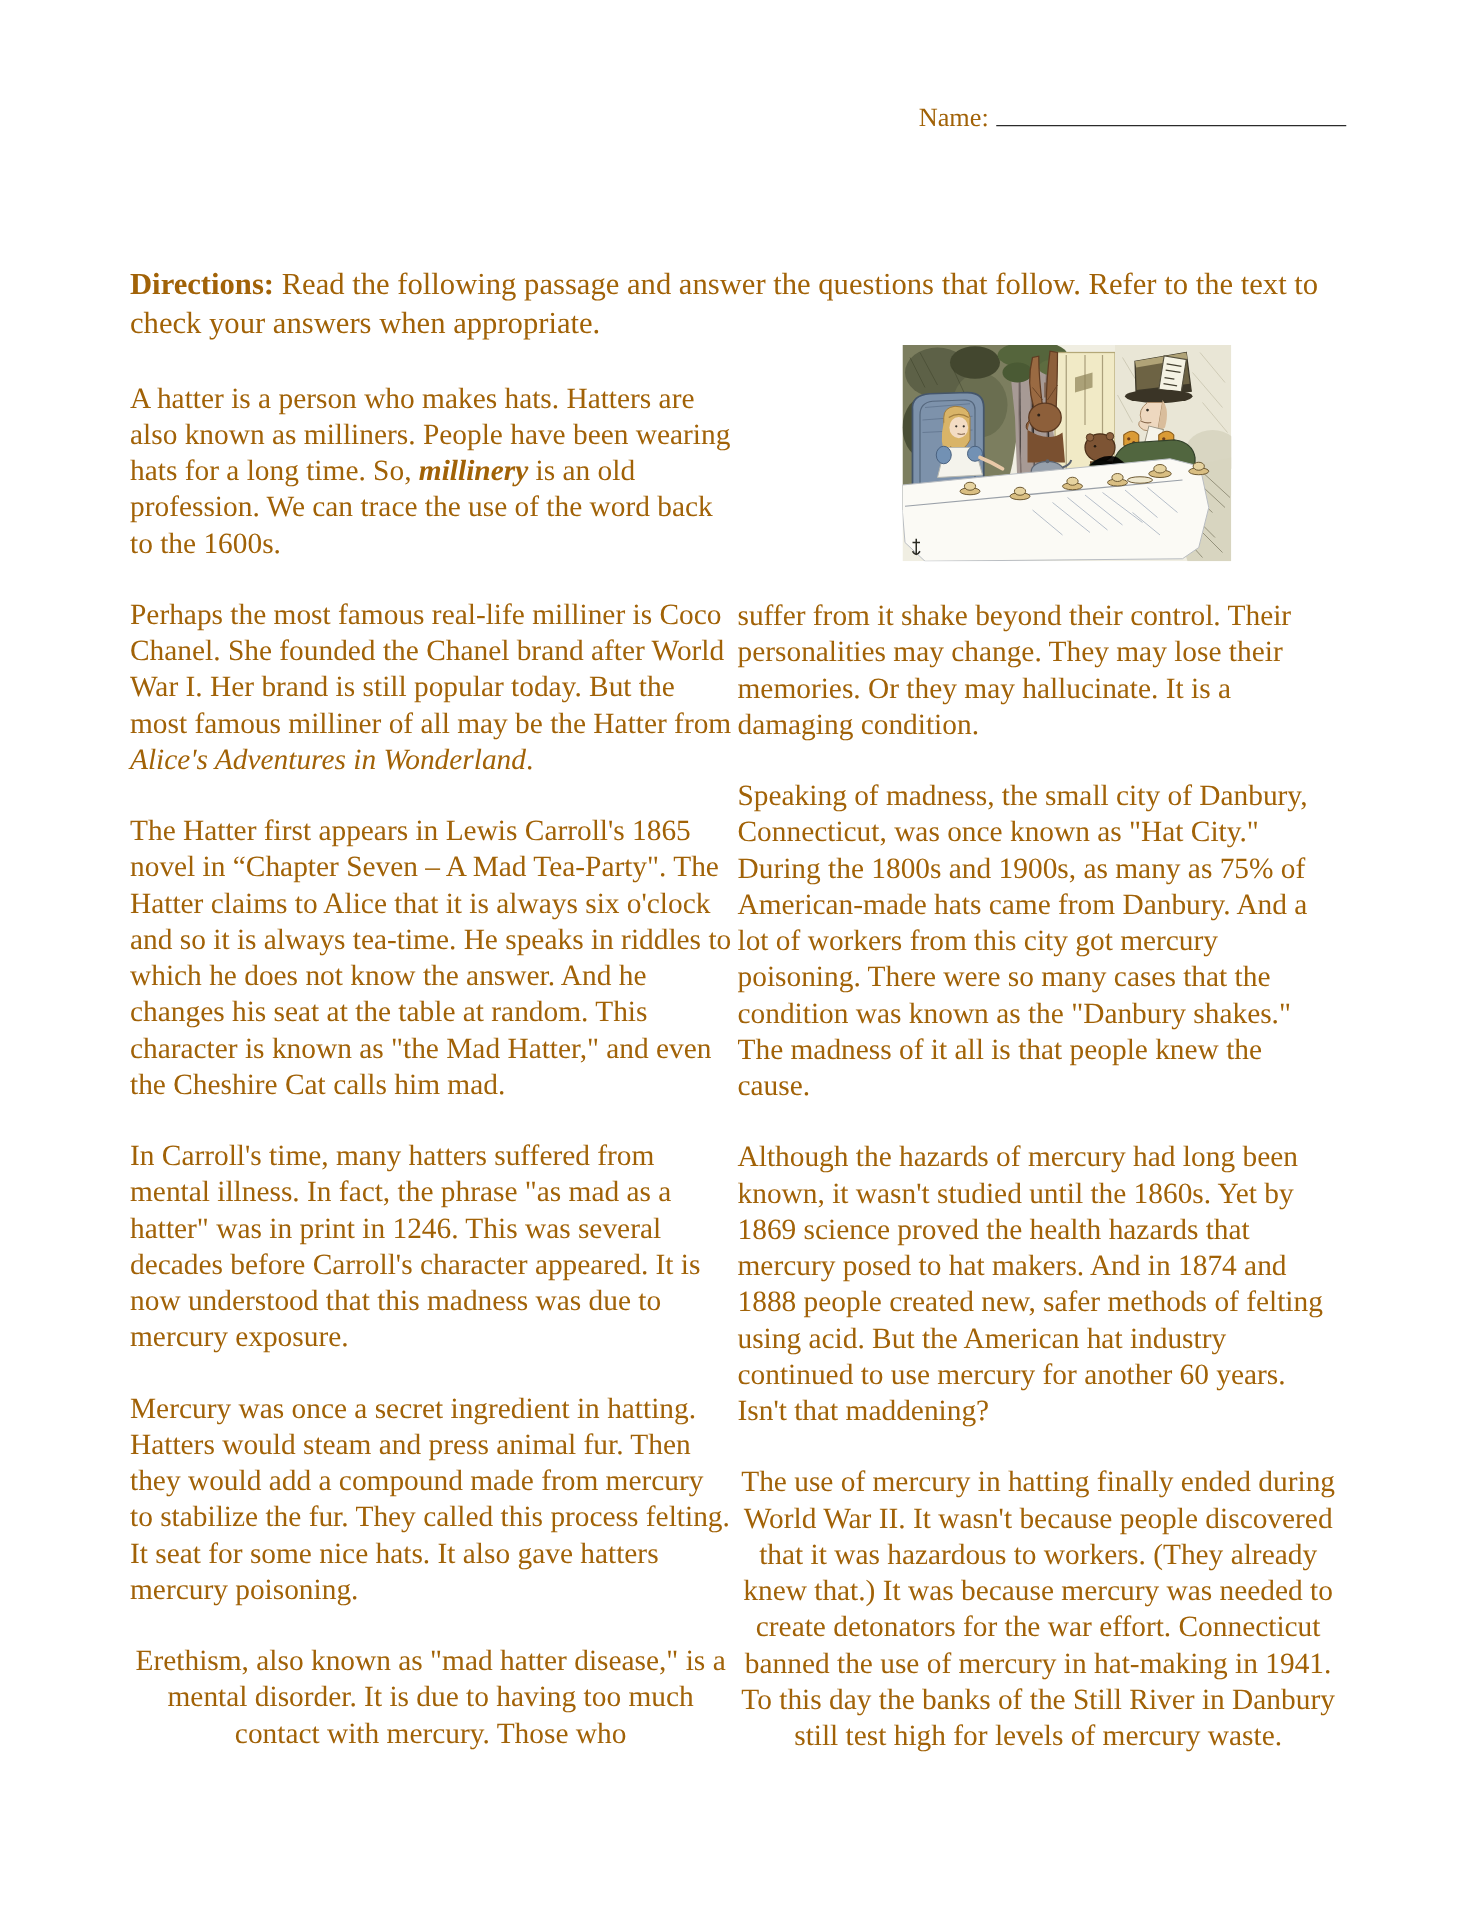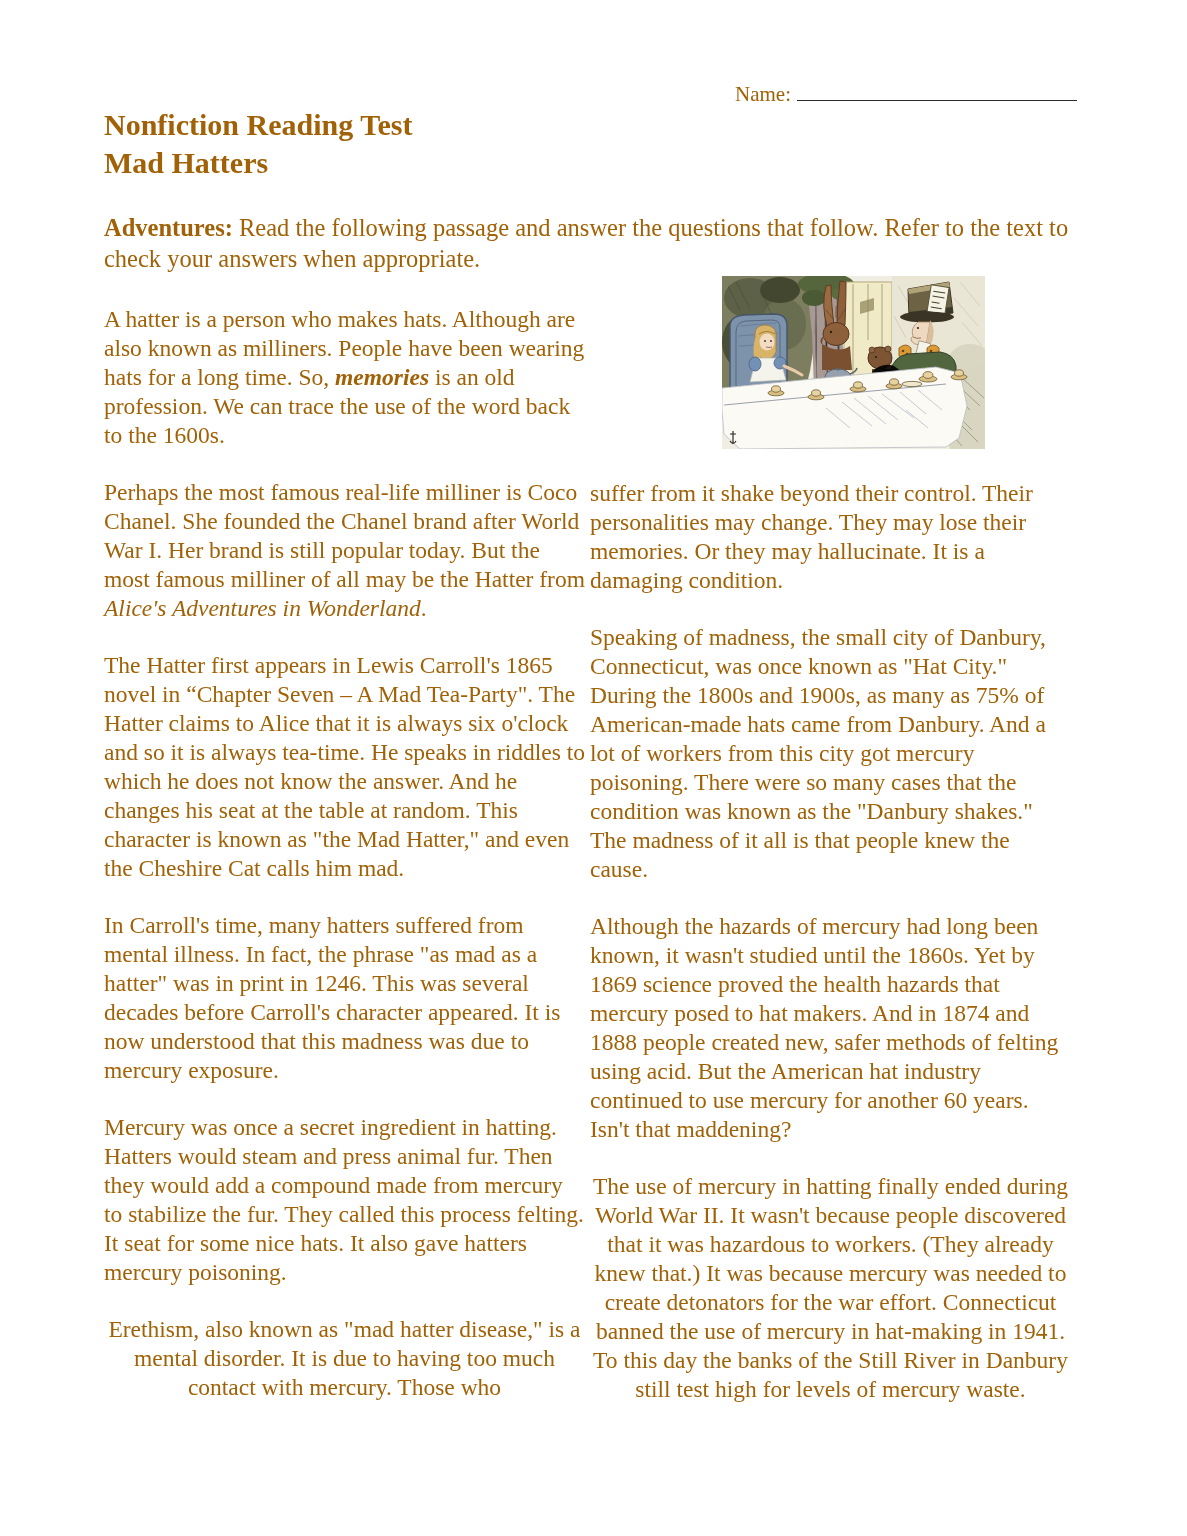--- a/index.html
+++ b/index.html
@@ -45,27 +45,23 @@
 </style>
 </head>
 <body>
 
 <div class="page">
 
   <div class="name-row">
     <span>Name:</span><span class="name-line"></span>
   </div>
 
-  <div class="doc-title">
-    <div>Nonfiction Reading Test</div>
-    <div>Mad Hatters</div>
-  </div>
 
   <div class="directions">
-    <b>Adventures:</b><span> Read the following passage and answer the questions that follow. Refer to the text to check your answers when appropriate.</span>
+    <b>Directions:</b><span> Read the following passage and answer the questions that follow. Refer to the text to check your answers when appropriate.</span>
   </div>
 
   <div class="illustration">
     <svg viewBox="0 0 263 173" role="img" aria-label="Colorized John Tenniel engraving of the Mad Tea-Party: Alice in a blue armchair, the March Hare, the Dormouse, and the Mad Hatter seated at a long white-clothed tea table">
 
       <rect x="0" y="0" width="263" height="173" fill="#f0eee2"></rect>
 
       <path d="M0,0 L100,0 L96,45 L88,95 L80,128 L0,132 Z" fill="#7c7e5f"></path>
       <ellipse cx="28" cy="22" rx="26" ry="20" fill="#5d6147"></ellipse>
       <ellipse cx="62" cy="48" rx="22" ry="26" fill="#6a6e50"></ellipse>
@@ -236,21 +232,21 @@
         <ellipse cx="190" cy="108" rx="10" ry="2.6" fill="#efe8cf"></ellipse>
       </g>
 
       <g stroke="#2a2a22" stroke-width="1.2" fill="none">
         <path d="M8,158 L14,158 M11,155 L11,168 M8,165 Q11,170 14,165"></path>
       </g>
     </svg>
   </div>
 
   <div class="col col-left">
-      <p class="para"><span>A hatter is a person who makes hats. Although are also known as milliners. People have been wearing hats for a long time. So, </span><span class="seg-bolditalic">memories</span><span> is an old profession. We can trace the use of the word back to the 1600s.</span></p>
+      <p class="para"><span>A hatter is a person who makes hats. Hatters are also known as milliners. People have been wearing hats for a long time. So, </span><span class="seg-bolditalic">millinery</span><span> is an old profession. We can trace the use of the word back to the 1600s.</span></p>
       <p class="para"><span>Perhaps the most famous real-life milliner is Coco Chanel. She founded the Chanel brand after World War I. Her brand is still popular today. But the most famous milliner of all may be the Hatter from </span><span class="seg-italic">Alice's Adventures in Wonderland</span><span>.</span></p>
       <p class="para"><span>The Hatter first appears in Lewis Carroll's 1865 novel in “Chapter Seven – A Mad Tea-Party". The Hatter claims to Alice that it is always six o'clock and so it is always tea-time. He speaks in riddles to which he does not know the answer. And he changes his seat at the table at random. This character is known as "the Mad Hatter," and even the Cheshire Cat calls him mad.</span></p>
       <p class="para"><span>In Carroll's time, many hatters suffered from mental illness. In fact, the phrase "as mad as a hatter" was in print in 1246. This was several decades before Carroll's character appeared. It is now understood that this madness was due to mercury exposure.</span></p>
       <p class="para"><span>Mercury was once a secret ingredient in hatting. Hatters would steam and press animal fur. Then they would add a compound made from mercury to stabilize the fur. They called this process felting. It seat for some nice hats. It also gave hatters mercury poisoning.</span></p>
       <p class="para"><span>Erethism, also known as "mad hatter disease," is a mental disorder. It is due to having too much contact with mercury. Those who</span></p>
     </div>
   <div class="col col-right">
       <p class="para"><span>suffer from it shake beyond their control. Their personalities may change. They may lose their memories. Or they may hallucinate. It is a damaging condition.</span></p>
       <p class="para"><span>Speaking of madness, the small city of Danbury, Connecticut, was once known as "Hat City." During the 1800s and 1900s, as many as 75% of American-made hats came from Danbury. And a lot of workers from this city got mercury poisoning. There were so many cases that the condition was known as the "Danbury shakes." The madness of it all is that people knew the cause.</span></p>
       <p class="para"><span>Although the hazards of mercury had long been known, it wasn't studied until the 1860s. Yet by 1869 science proved the health hazards that mercury posed to hat makers. And in 1874 and 1888 people created new, safer methods of felting using acid. But the American hat industry continued to use mercury for another 60 years. Isn't that maddening?</span></p>

